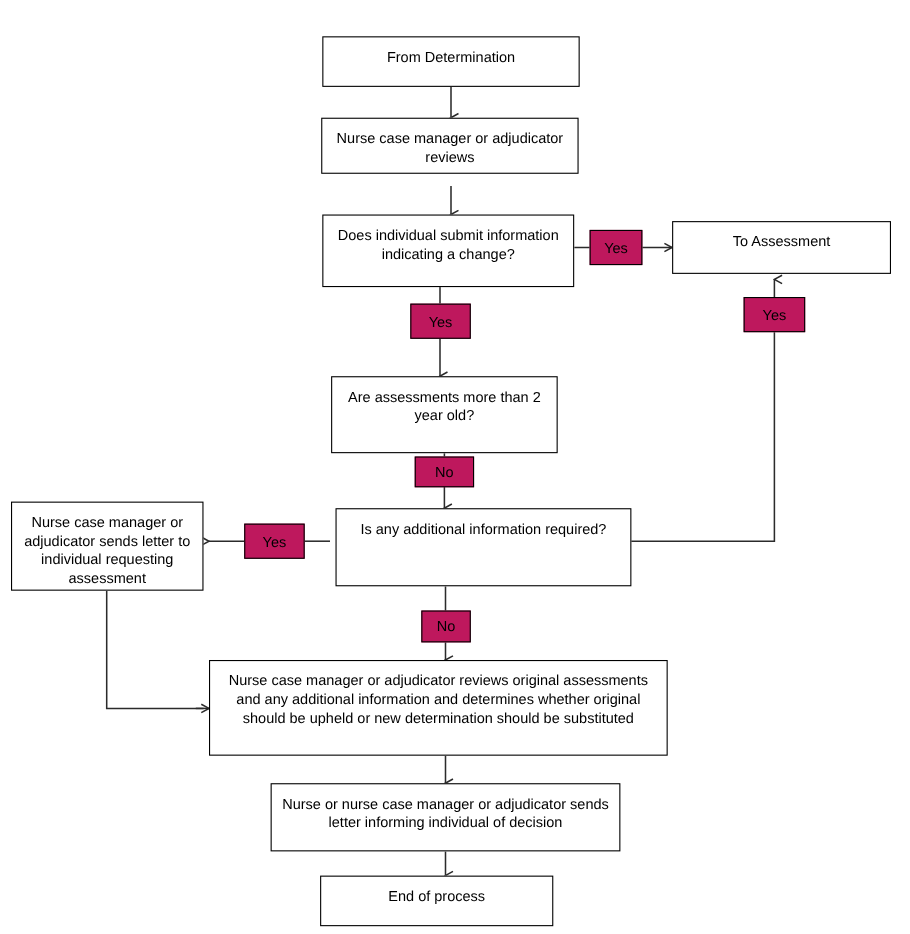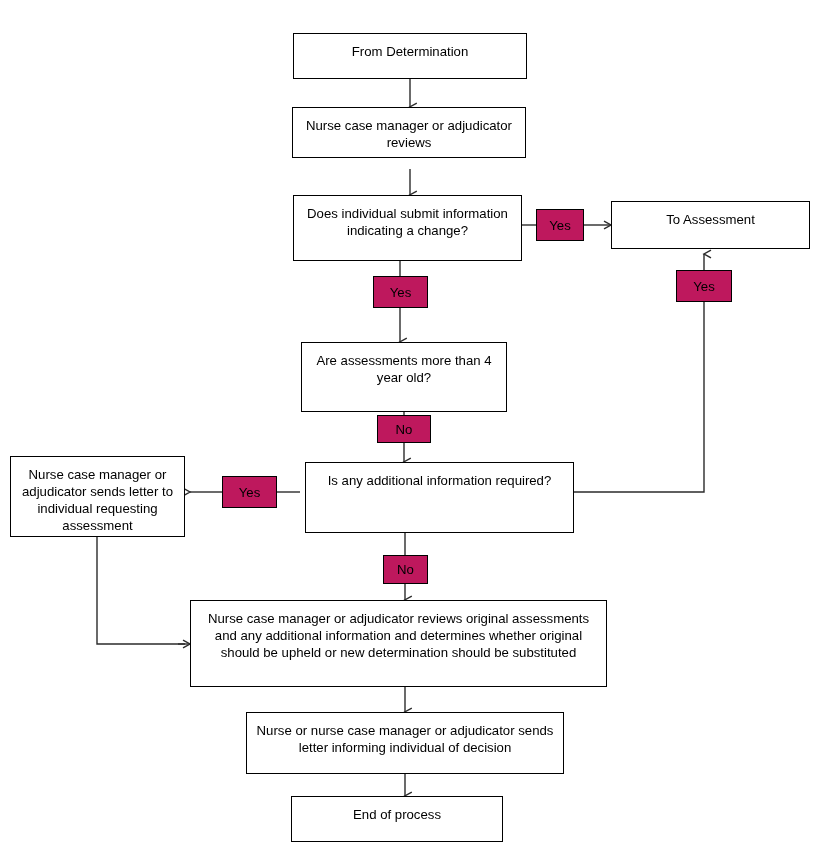--- a/index.html
+++ b/index.html
@@ -134,21 +134,21 @@
 
   <div class="node proc" style="left:293px; top:183px; width:229px; height:66px;">
     <span class="txt">Does individual submit information indicating a change?</span>
   </div>
 
   <div class="node proc" style="left:611px; top:189px; width:199px; height:48px;">
     <span class="txt">To Assessment</span>
   </div>
 
   <div class="node proc" style="left:301px; top:330px; width:206px; height:70px;">
-    <span class="txt">Are assessments more than 4 year old?</span>
+    <span class="txt">Are assessments more than 2 year old?</span>
   </div>
 
   <div class="node proc" style="left:305px; top:450px; width:269px; height:71px;">
     <span class="txt">Is any additional information required?</span>
   </div>
 
   <div class="node proc" style="left:190px; top:588px; width:417px; height:87px;">
     <span class="txt">Nurse case manager or adjudicator reviews original assessments and any additional information and determines whether original should be upheld or new determination should be substituted</span>
   </div>
 

